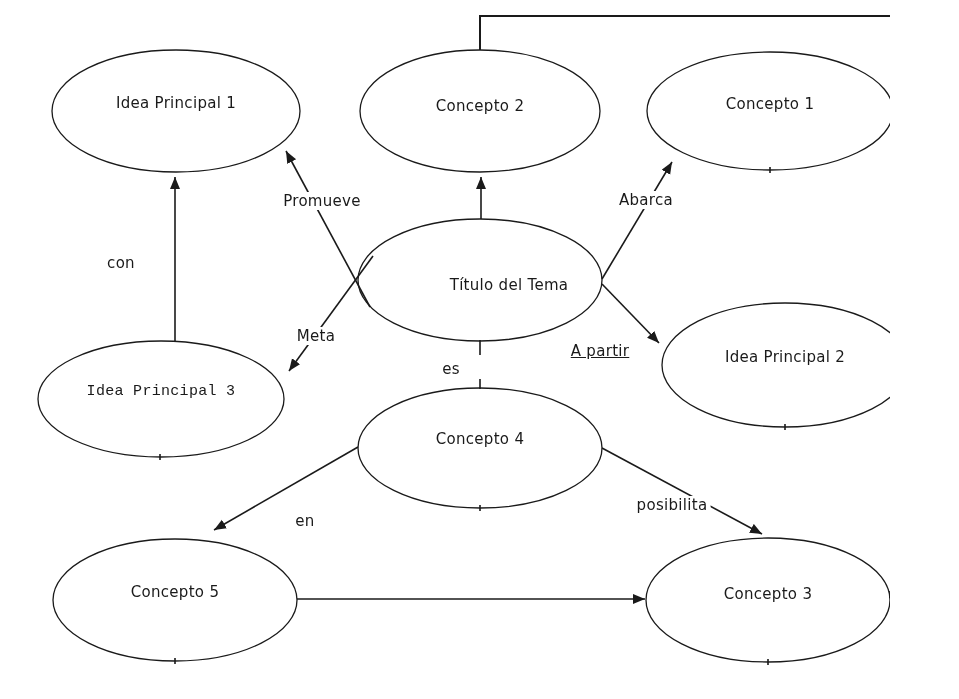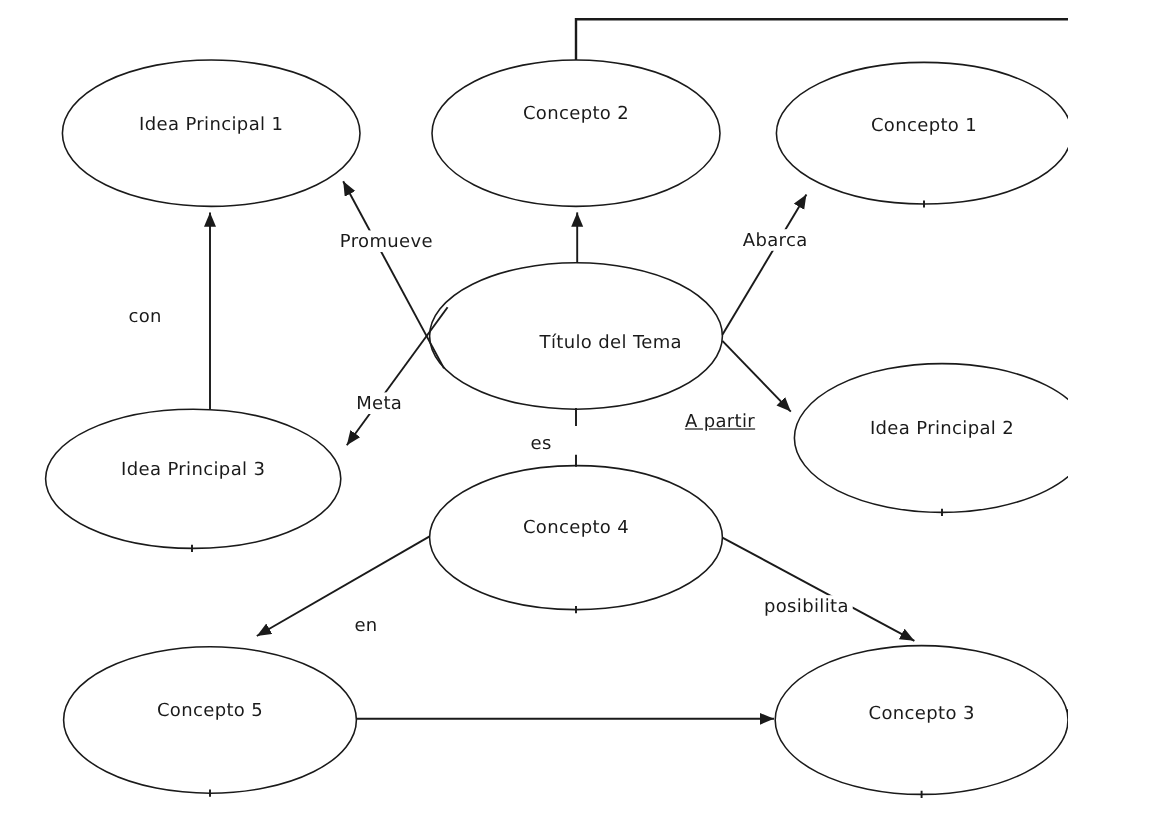--- a/index.html
+++ b/index.html
@@ -108,25 +108,25 @@
       <line class="tick" x1="785" y1="424" x2="785" y2="430"></line>
       <line class="tick" x1="160" y1="454" x2="160" y2="460"></line>
       <line class="tick" x1="480" y1="505" x2="480" y2="511"></line>
       <line class="tick" x1="175" y1="658" x2="175" y2="664"></line>
       <line class="tick" x1="768" y1="659" x2="768" y2="665"></line>
       <line class="tick" x1="890" y1="591" x2="890" y2="598"></line>
     </g>
   </svg>
 
   <div class="node-label" style="left:176px; top:103px;">Idea Principal 1</div>
-  <div class="node-label" style="left:480px; top:94px;text-align:center;">Concepto 2</div>
+  <div class="node-label" style="left:480px; top:106px;text-align:center;">Concepto 2</div>
   <div class="node-label" style="left:770px; top:104px;">Concepto 1</div>
   <div class="node-label" style="left:480px; top:285px;margin-left:29px;">Título del Tema</div>
   <div class="node-label" style="left:785px; top:357px;text-align:center;">Idea Principal 2</div>
-  <div class="node-label" style="left:161px; top:391px;">Idea Principal 3</div>
+  <div class="node-label" style="left:161px; top:391px;font-family:Liberation Mono, monospace;">Idea Principal 3</div>
   <div class="node-label" style="left:480px; top:439px;">Concepto 4</div>
   <div class="node-label" style="left:175px; top:592px;">Concepto 5</div>
   <div class="node-label" style="left:768px; top:594px;">Concepto 3</div>
 
   <div class="edge-label" style="left:121px; top:263px;">con</div>
   <div class="edge-label" style="left:322px; top:201px;">Promueve</div>
   <div class="edge-label" style="left:316px; top:336px;">Meta</div>
   <div class="edge-label" style="left:646px; top:200px;">Abarca</div>
   <div class="edge-label" style="left:600px; top:351px;text-decoration:underline;">A partir</div>
   <div class="edge-label" style="left:451px; top:369px;">es</div>

